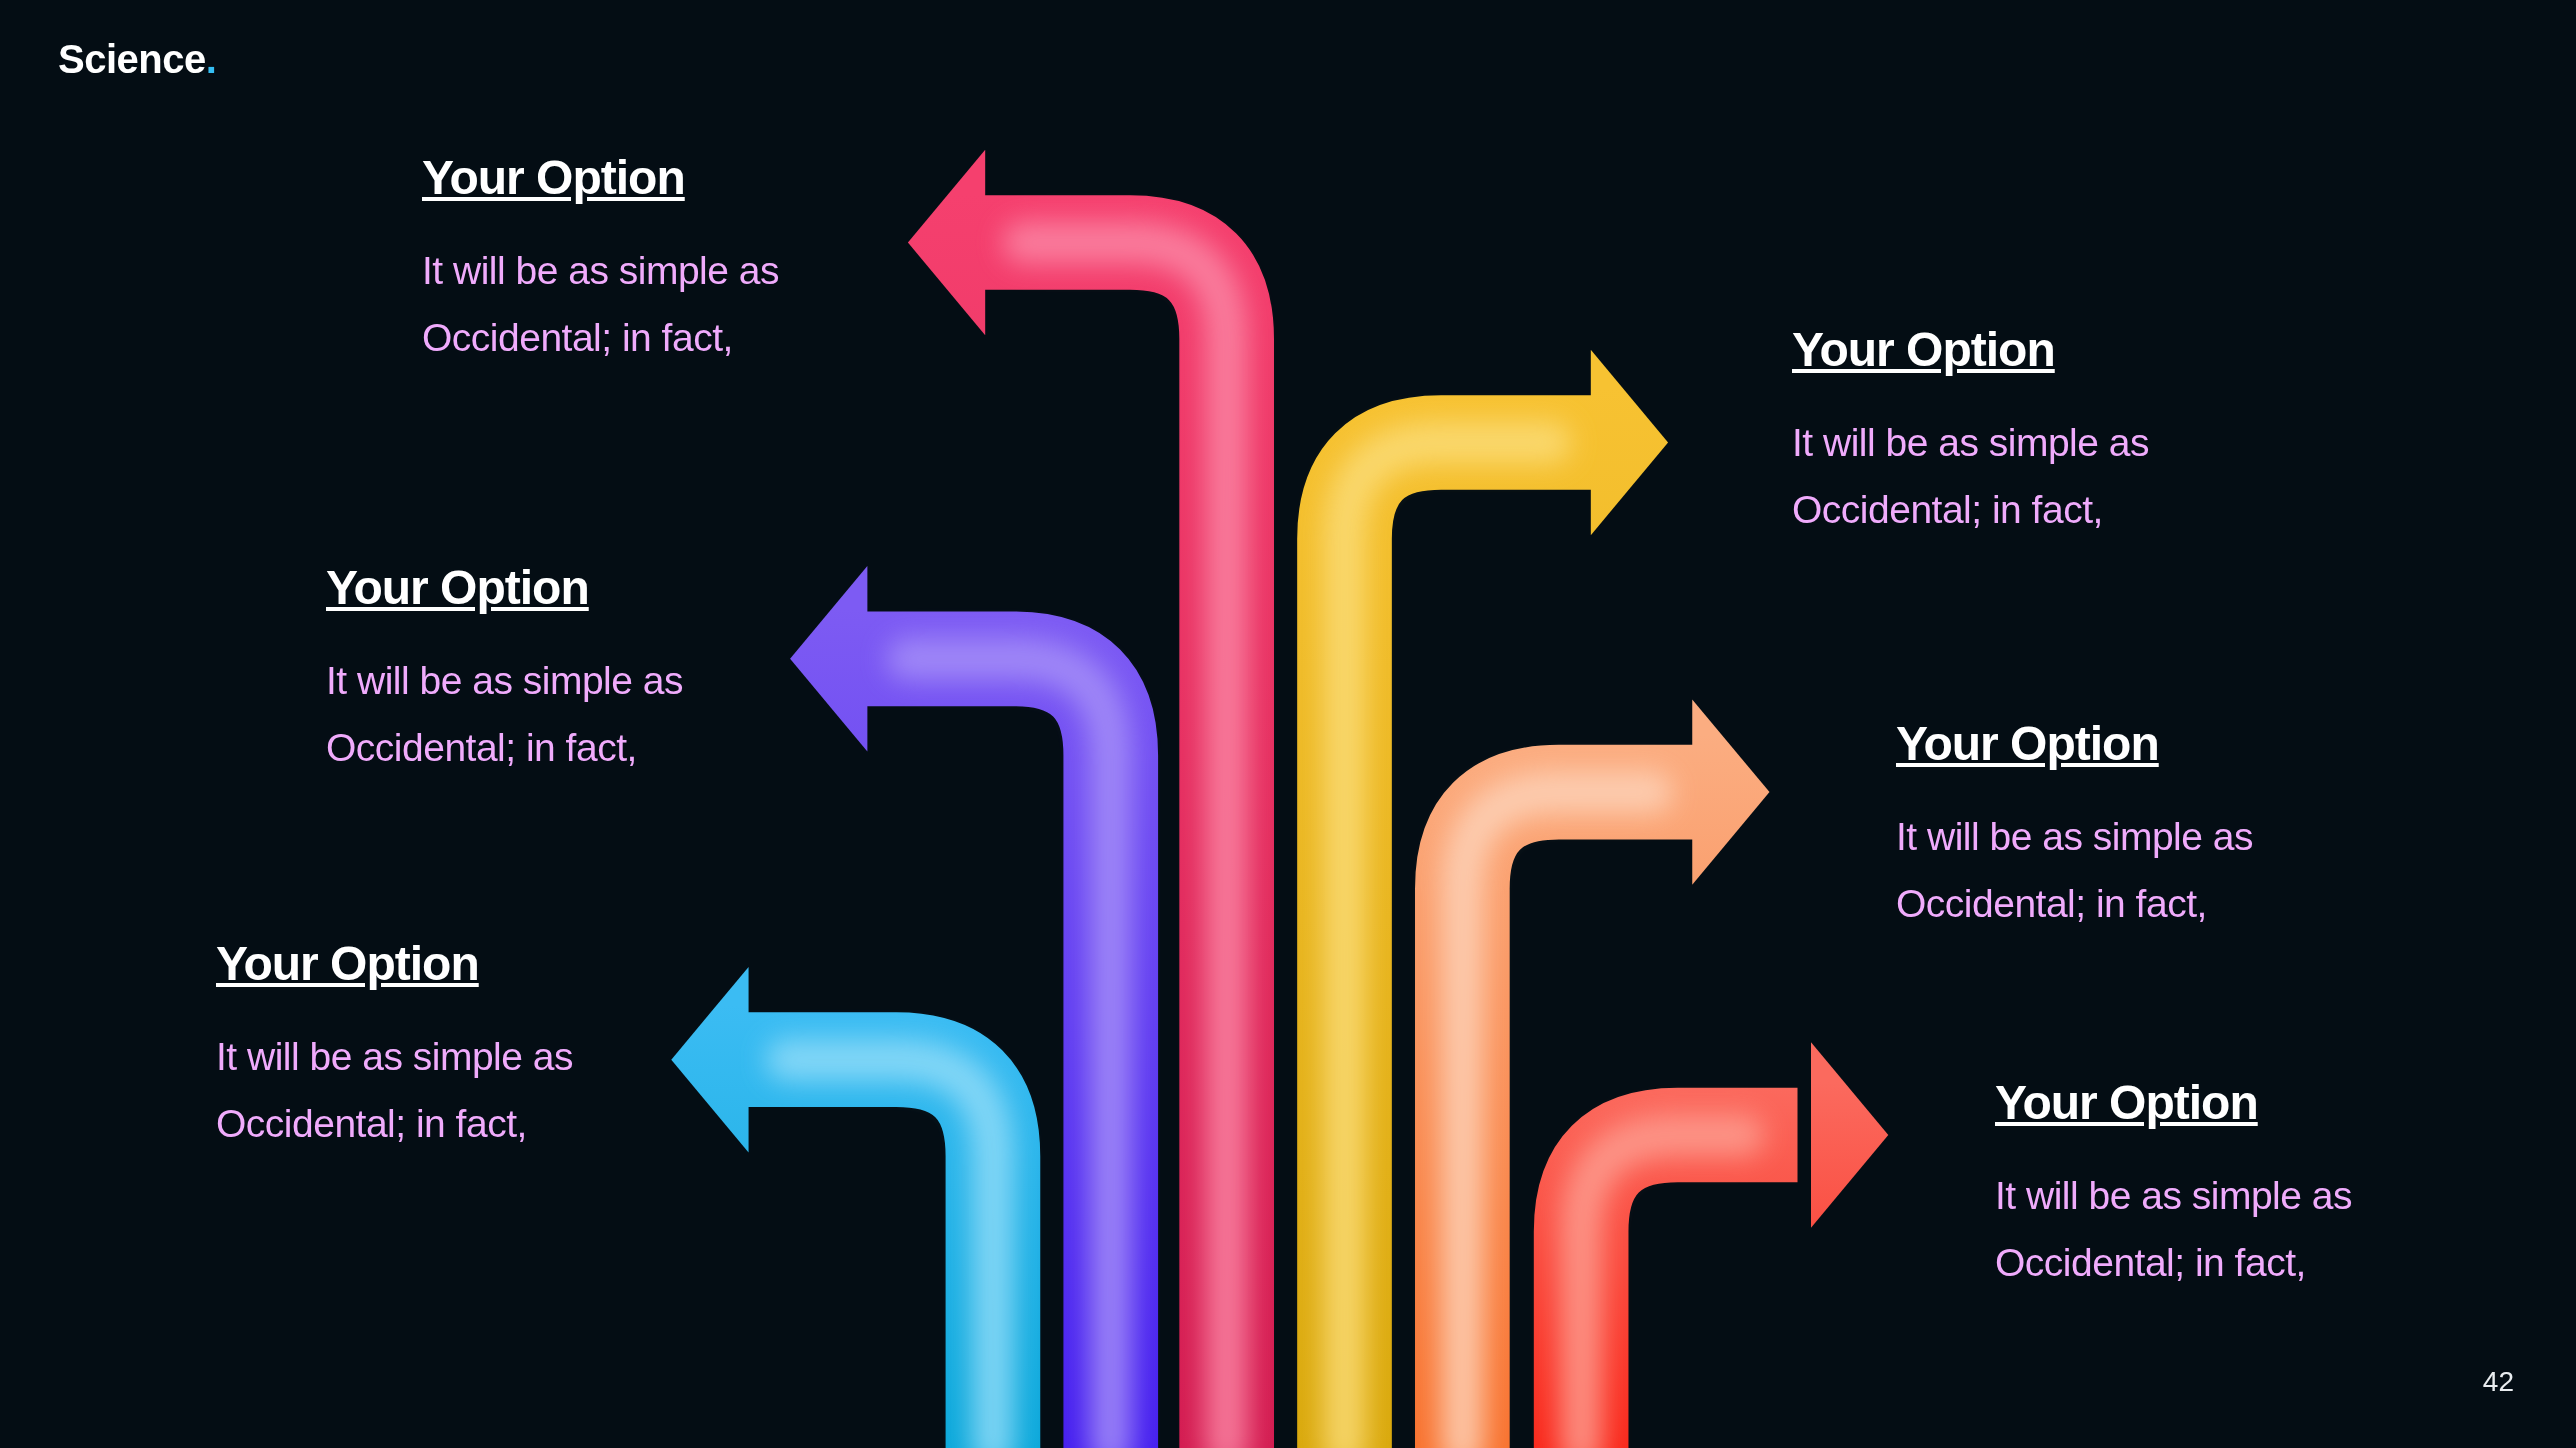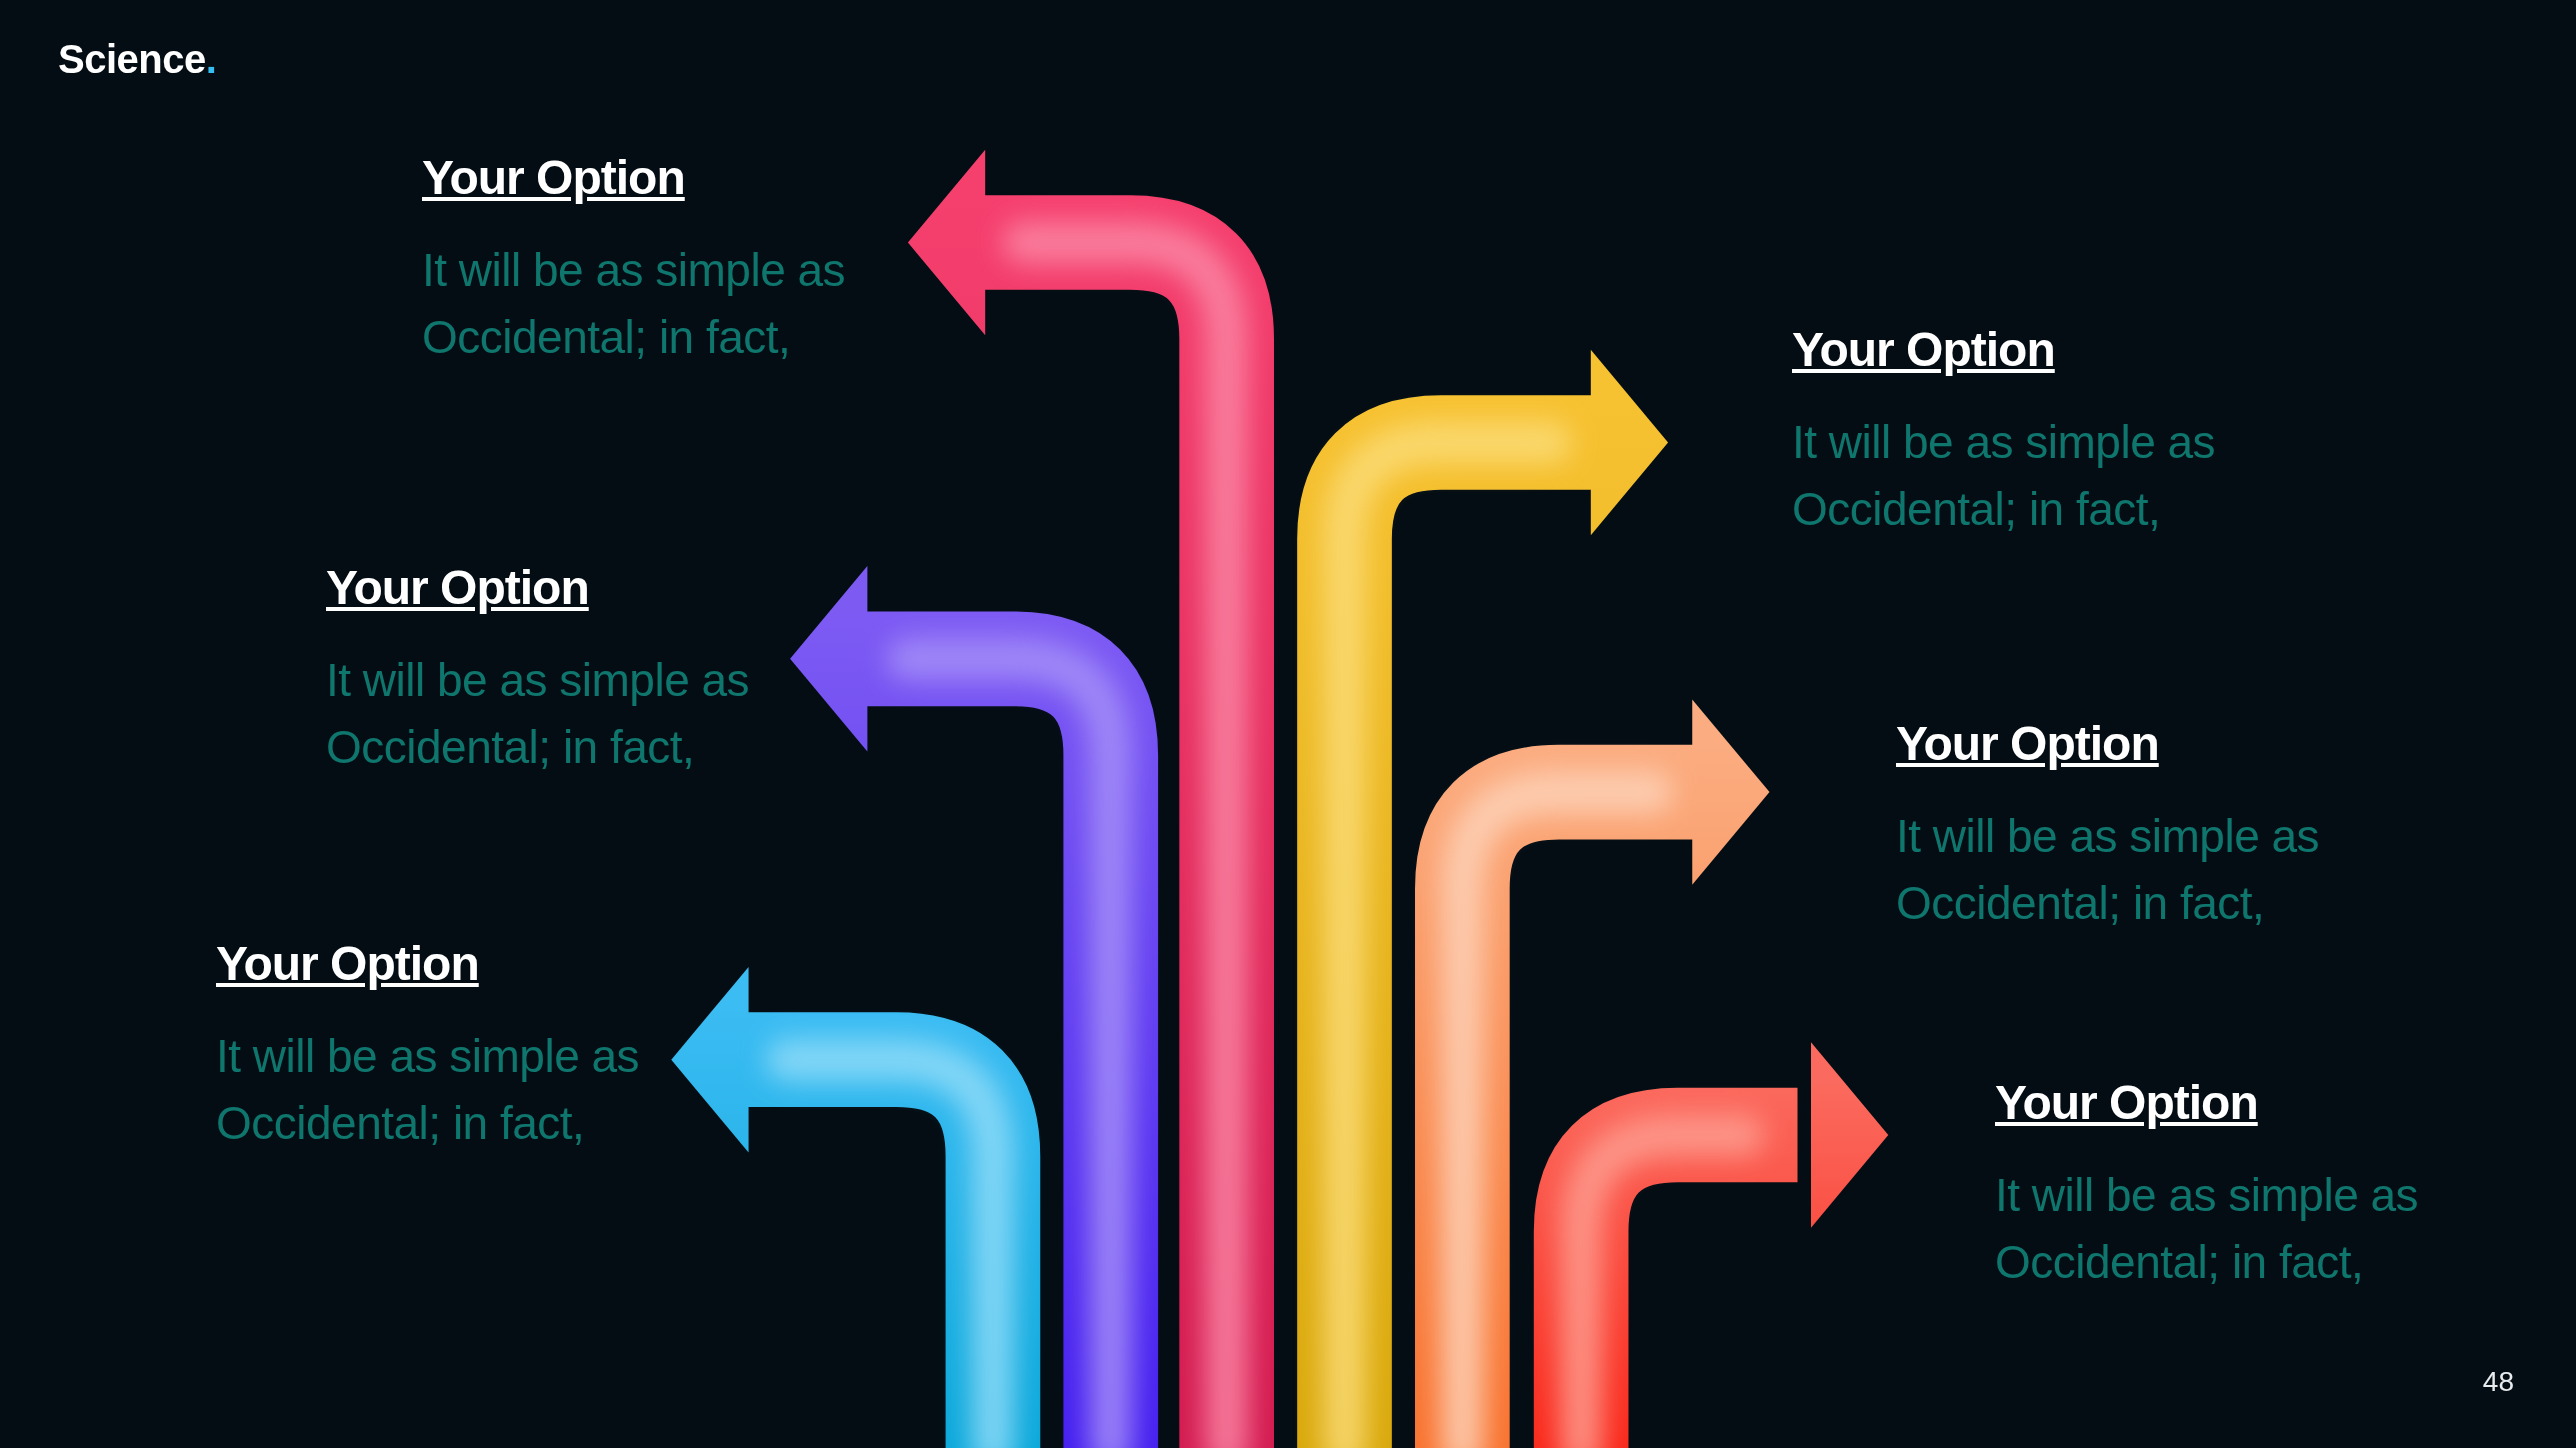--- a/index.html
+++ b/index.html
@@ -19,22 +19,22 @@
   }
   .logo .dot{color:#35BEF3;}
 
   .option{position:absolute;width:464px;}
   .option h2{
     margin:0 0 29px 0;
     font-size:48px;line-height:61px;font-weight:bold;
     color:#FFFFFF;letter-spacing:-1px;text-decoration:underline;
   }
   .option .line{
-    font-size:46px;line-height:67px;font-weight:400;
-    color:#0f766e;letter-spacing:-0.5px;
+    font-size:39px;line-height:67px;font-weight:400;
+    color:#f0abfc;letter-spacing:-0.5px;
   }
 
   
   .opt-0{left:422px;top:147px;}
   .opt-1{left:1792px;top:319px;}
   .opt-2{left:326px;top:557px;}
   .opt-3{left:1896px;top:713px;}
   .opt-4{left:216px;top:933px;}
   .opt-5{left:1995px;top:1072px;}
 
@@ -152,16 +152,16 @@
     <div class="line">It will be as simple as</div>
     <div class="line">Occidental; in fact,</div>
   </div>
 
   <div class="option opt-5">
     <h2>Your Option</h2>
     <div class="line">It will be as simple as</div>
     <div class="line">Occidental; in fact,</div>
   </div>
 
-  <div class="page-number">48</div>
+  <div class="page-number">42</div>
 
 </div>
 
 
 </body></html>

